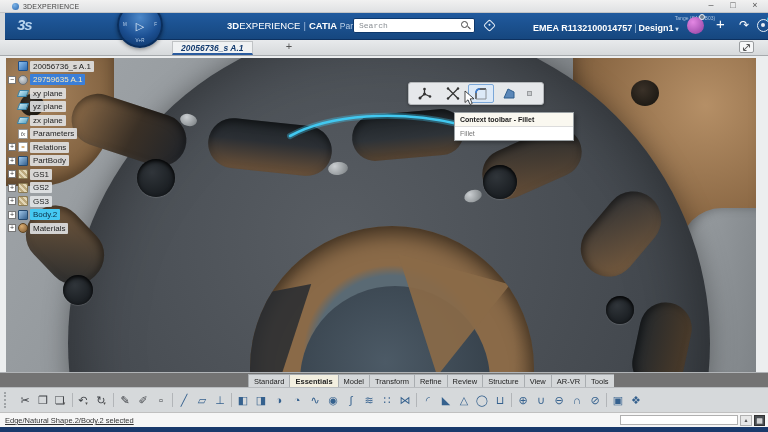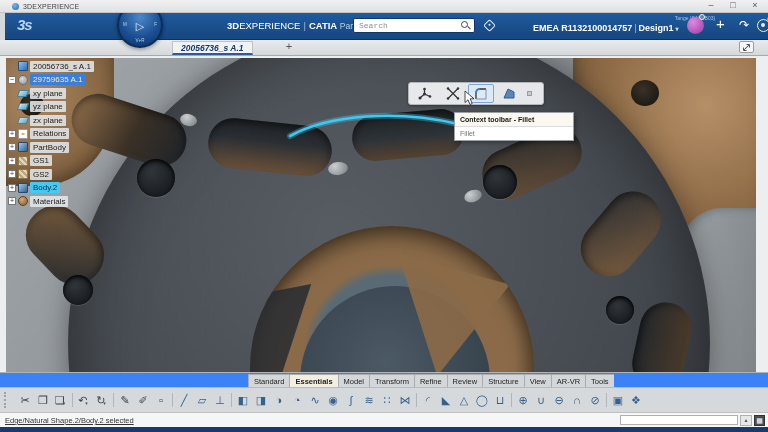--- a/index.html
+++ b/index.html
@@ -166,21 +166,21 @@
   .relations-icon::before { content:"="; }
   .body-icon { background:linear-gradient(135deg,#9fc6e8,#35618e); border:1px solid #24496e; }
   .geoset-icon { background:repeating-linear-gradient(45deg,#e2d6b6 0 2px,#bca87c 2px 4px); border:1px solid #8a7a52; }
   .materials-icon { background:radial-gradient(circle at 35% 30%, #d8ab70, #7d5a32); border-radius:50%; border:1px solid #5e431f; }
   .chip { background:rgba(228,230,232,.88); color:#1c1c1c; font-size:8px; line-height:11px;
     padding:0 3px; border-radius:1px; white-space:nowrap; }
   .chip-blue { background:#3a7fd9; color:#fde9b8; }
   .chip-cyan { background:#45c8f2; color:#0a3048; font-style:normal !important; }
 
   
-  .ribbontabs { position:absolute; left:0; top:372px; width:768px; height:15px; background:#3b82f6;
+  .ribbontabs { position:absolute; left:0; top:372px; width:768px; height:15px; background:#737373;
     border-top:1px solid #b0b3b6; z-index:15; }
   .rt-strip { position:absolute; left:248px; top:1px; display:flex; }
   .rtab { font-size:7.5px; color:#222; padding:2px 5px 1px; background:#d4d7d9; border:1px solid #a9adb0;
     border-right:none; line-height:9px; white-space:nowrap; }
   .rtab:last-child { border-right:1px solid #a9adb0;margin-top:16px; }
   .rtab.active { background:#f3efe0; font-weight:bold; }
 
   
   .toolbar { position:absolute; left:0; top:387px; width:768px; height:25px; background:#d6d9db;
     border-top:1px solid #b8bbbe; display:flex; align-items:center; padding-left:4px; z-index:15; }
@@ -366,20 +366,25 @@
             <span class="ticon plane-icon"></span>
             <span class="chip">yz plane</span>
           </div>
 
           <div class="trow">
             <span class="exp"></span>
             <span class="ticon plane-icon"></span>
             <span class="chip">zx plane</span>
           </div>
 
+          <div class="trow">
+            <span class="exp"></span>
+            <span class="ticon parameters-icon"></span>
+            <span class="chip">Parameters</span>
+          </div>
 
           <div class="trow">
             <span class="exp">+</span>
             <span class="ticon relations-icon"></span>
             <span class="chip">Relations</span>
           </div>
 
           <div class="trow">
             <span class="exp">+</span>
             <span class="ticon body-icon"></span>
@@ -391,20 +396,25 @@
             <span class="ticon geoset-icon"></span>
             <span class="chip">GS1</span>
           </div>
 
           <div class="trow">
             <span class="exp">+</span>
             <span class="ticon geoset-icon"></span>
             <span class="chip">GS2</span>
           </div>
 
+          <div class="trow">
+            <span class="exp">+</span>
+            <span class="ticon geoset-icon"></span>
+            <span class="chip">GS3</span>
+          </div>
 
           <div class="trow">
             <span class="exp">+</span>
             <span class="ticon body-icon"></span>
             <span class="chip chip-cyan">Body.2</span>
           </div>
 
           <div class="trow">
             <span class="exp">+</span>
             <span class="ticon materials-icon"></span>

